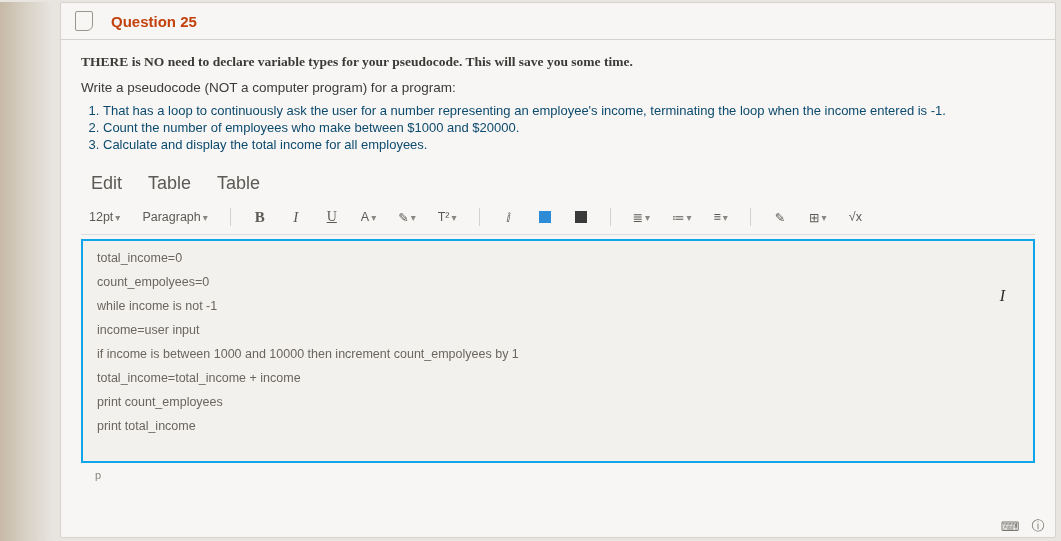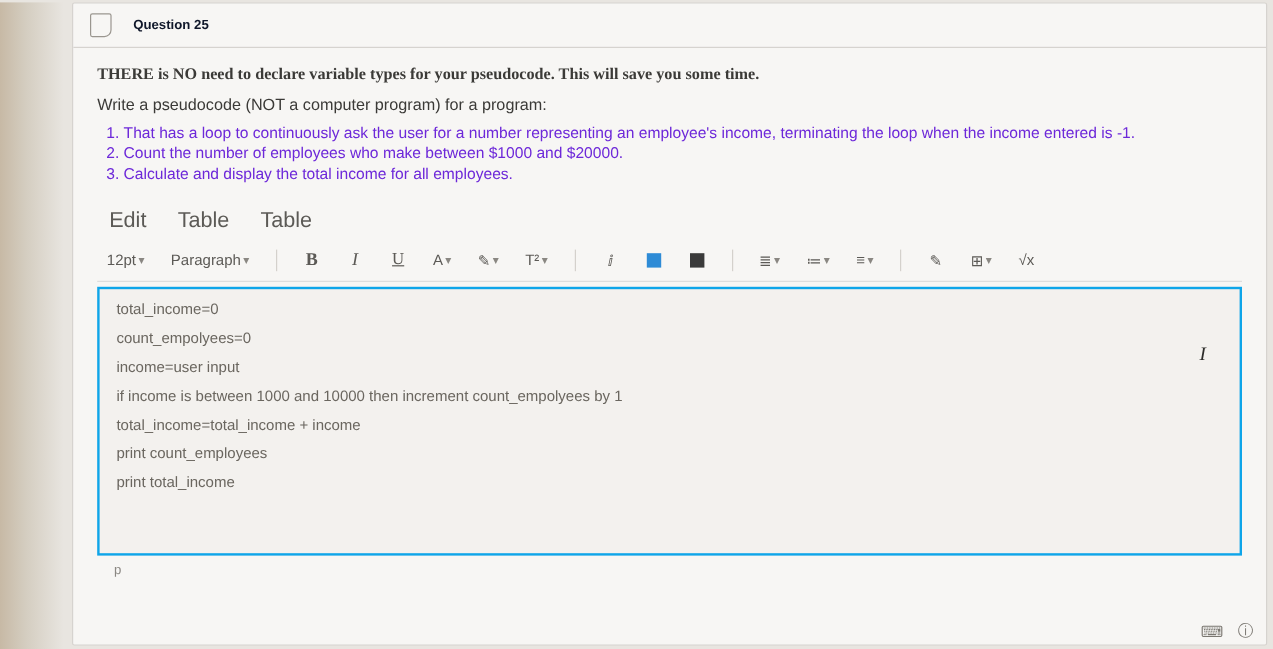--- a/index.html
+++ b/index.html
@@ -32,33 +32,33 @@
     }
     .q-flag {
       width: 18px; height: 20px;
       border: 1.6px solid #9a968f;
       border-radius: 2px 2px 6px 2px;
       margin-right: 18px;
       position: relative;
     }
     .q-title {
       font-weight: 600;
-      font-size: 11px;
-      color: #0f172a;
+      font-size: 15px;
+      color: #c2410c;
     }
     .q-body {
       padding: 14px 20px 0 20px;
       font-size: 13.5px;
       color: #3b3a37;
     }
     .intro { margin-bottom: 10px; font-family: Liberation Serif, serif; }
     .intro b { font-weight: 700; }
     .sub { margin-bottom: 8px; }
     ol.reqs { margin: 0 0 14px 22px; padding: 0; }
-    ol.reqs li { margin: 2px 0; font-size: 13px; color: #6d28d9; }
+    ol.reqs li { margin: 2px 0; font-size: 13px; color: #0c4a6e; }
     .editor-menu {
       display: flex; gap: 18px;
       font-size: 18px; color: #5a5854;
       padding: 6px 0 6px 6px;
     }
     .toolbar {
       display: flex; align-items: center;
       gap: 14px;
       padding: 6px 4px;
       border-bottom: 1px solid #ddd;
@@ -184,20 +184,21 @@
         <span class="tb-btn">
             <span>⊞</span>
             <span class="tb-drop">▾</span>
           </span>
         <span class="tb-btn">√x</span>
       </div>
 
       <div class="editor-area">
         <p>total_income=0</p>
         <p>count_empolyees=0</p>
+        <p>while income is not -1</p>
         <p>income=user input</p>
         <p>if income is between 1000 and 10000 then increment count_empolyees by 1</p>
         <p>total_income=total_income + income</p>
         <p>print count_employees</p>
         <p>print total_income</p>
         <span class="cursor-i">I</span>
       </div>
       <div class="tag-p">p</div>
 
       <div class="footer-right">

